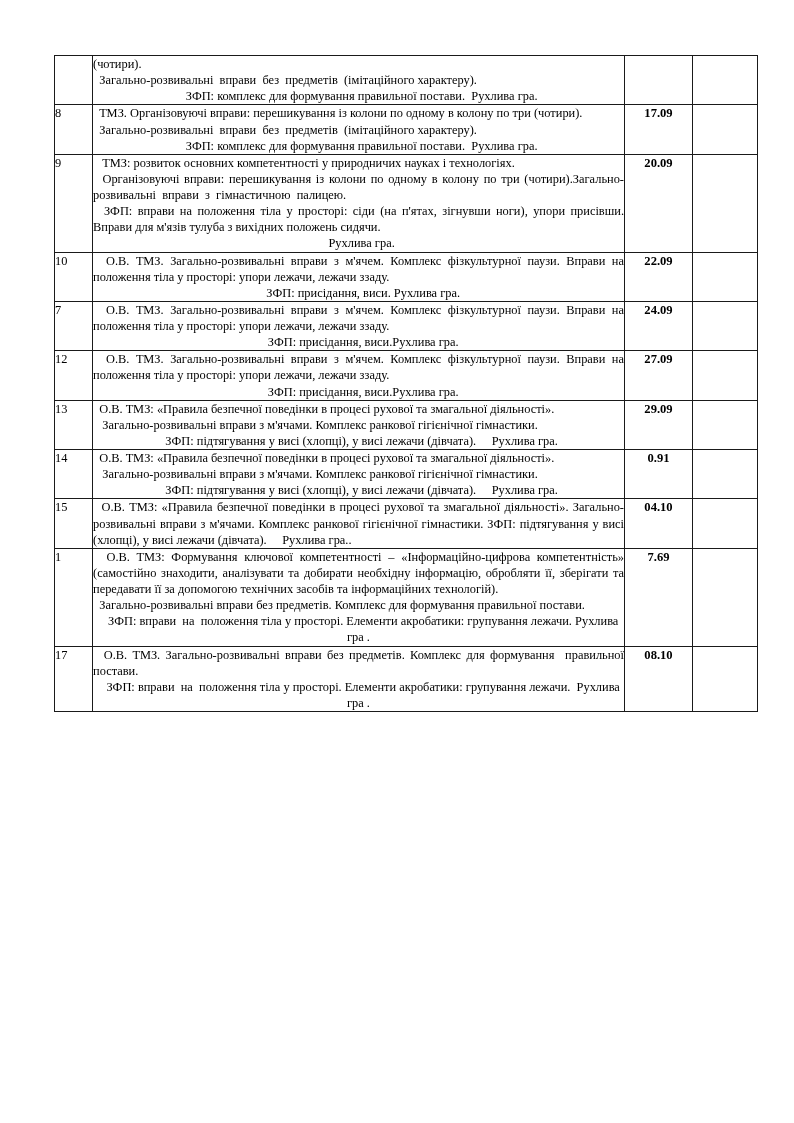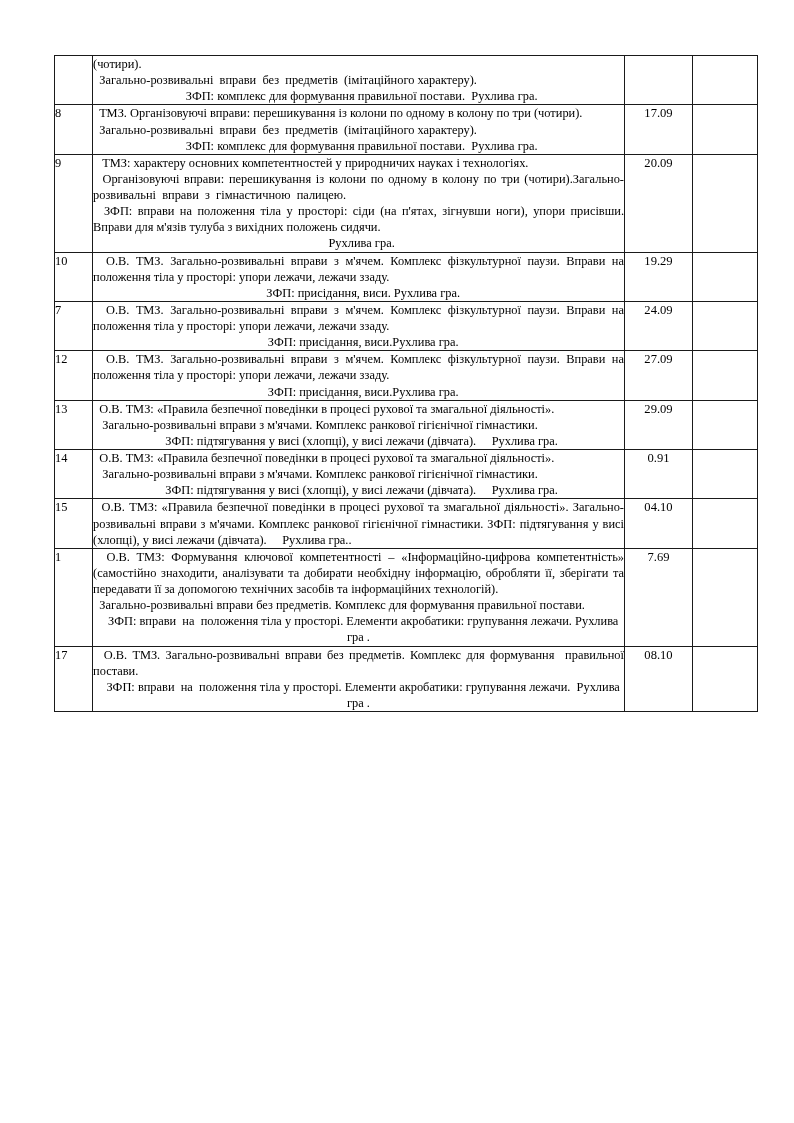--- a/index.html
+++ b/index.html
@@ -60,21 +60,21 @@
   td.cell-body {
     padding: 1px 4px 2px 4px;
     text-align: justify;
     text-justify: inter-word;
     hyphens: none;
   }
 
   td.cell-date {
     text-align: center;
     vertical-align: middle;
-    font-weight: normal;
+    font-weight: bold;
     font-size: 12.6px;
     padding: 2px 1px;
   }
 
   td.cell-note {
     padding: 2px;
   }
 
   .line {
     display: block;
@@ -123,36 +123,36 @@
             <span class="line">  Загально-розвивальні  вправи  без  предметів  (імітаційного характеру).</span>
             <span class="line last">  ЗФП: комплекс для формування правильної постави.  Рухлива гра.</span>
           </td>
           <td class="cell-date">17.09</td>
           <td class="cell-note"></td>
         </tr>
 
         <tr>
           <td class="cell-num">9</td>
           <td class="cell-body">
-            <span class="line">   ТМЗ: характеру основних компетентностей у природничих науках і технологіях.</span>
+            <span class="line">   ТМЗ: розвиток основних компетентності у природничих науках і технологіях.</span>
             <span class="line">  Організовуючі вправи: перешикування із колони по одному в колону по три (чотири).Загально-розвивальні  вправи  з  гімнастичною  палицею.</span>
             <span class="line">  ЗФП: вправи на положення тіла у просторі: сіди (на п'ятах, зігнувши ноги), упори присівши. Вправи для м'язів тулуба з вихідних положень сидячи.</span>
             <span class="line last">  Рухлива гра.</span>
           </td>
           <td class="cell-date">20.09</td>
           <td class="cell-note"></td>
         </tr>
 
         <tr>
           <td class="cell-num">10</td>
           <td class="cell-body pad-bottom-sm">
             <span class="line">  О.В. ТМЗ. Загально-розвивальні вправи з м'ячем. Комплекс фізкультурної паузи. Вправи на положення тіла у просторі: упори лежачи, лежачи ззаду.</span>
             <span class="line last">   ЗФП: присідання, виси. Рухлива гра.</span>
           </td>
-          <td class="cell-date">19.29</td>
+          <td class="cell-date">22.09</td>
           <td class="cell-note"></td>
         </tr>
 
         <tr>
           <td class="cell-num">7</td>
           <td class="cell-body pad-bottom-lg">
             <span class="line">  О.В. ТМЗ. Загально-розвивальні вправи з м'ячем. Комплекс фізкультурної паузи. Вправи на положення тіла у просторі: упори лежачи, лежачи ззаду.</span>
             <span class="line last">   ЗФП: присідання, виси.Рухлива гра.</span>
           </td>
           <td class="cell-date">24.09</td>

